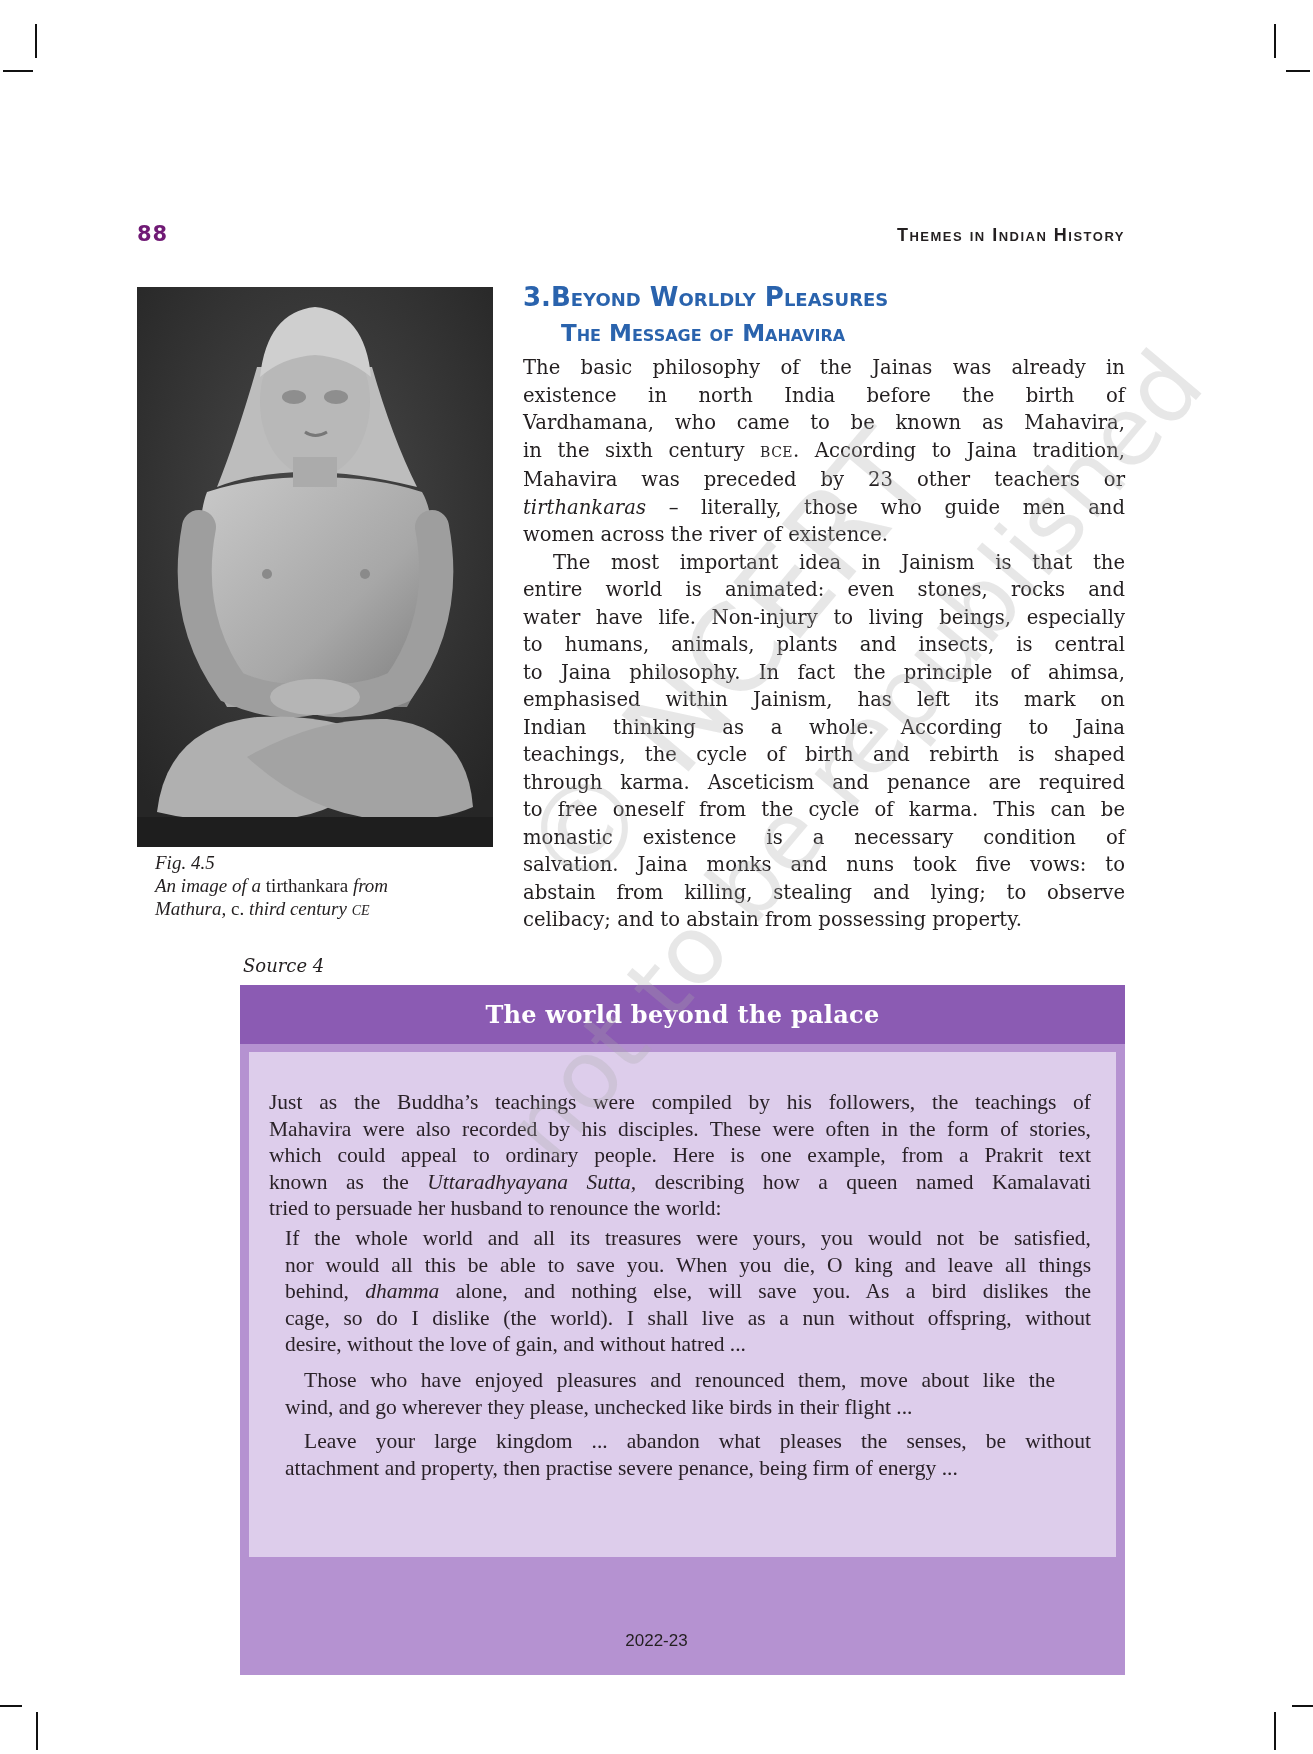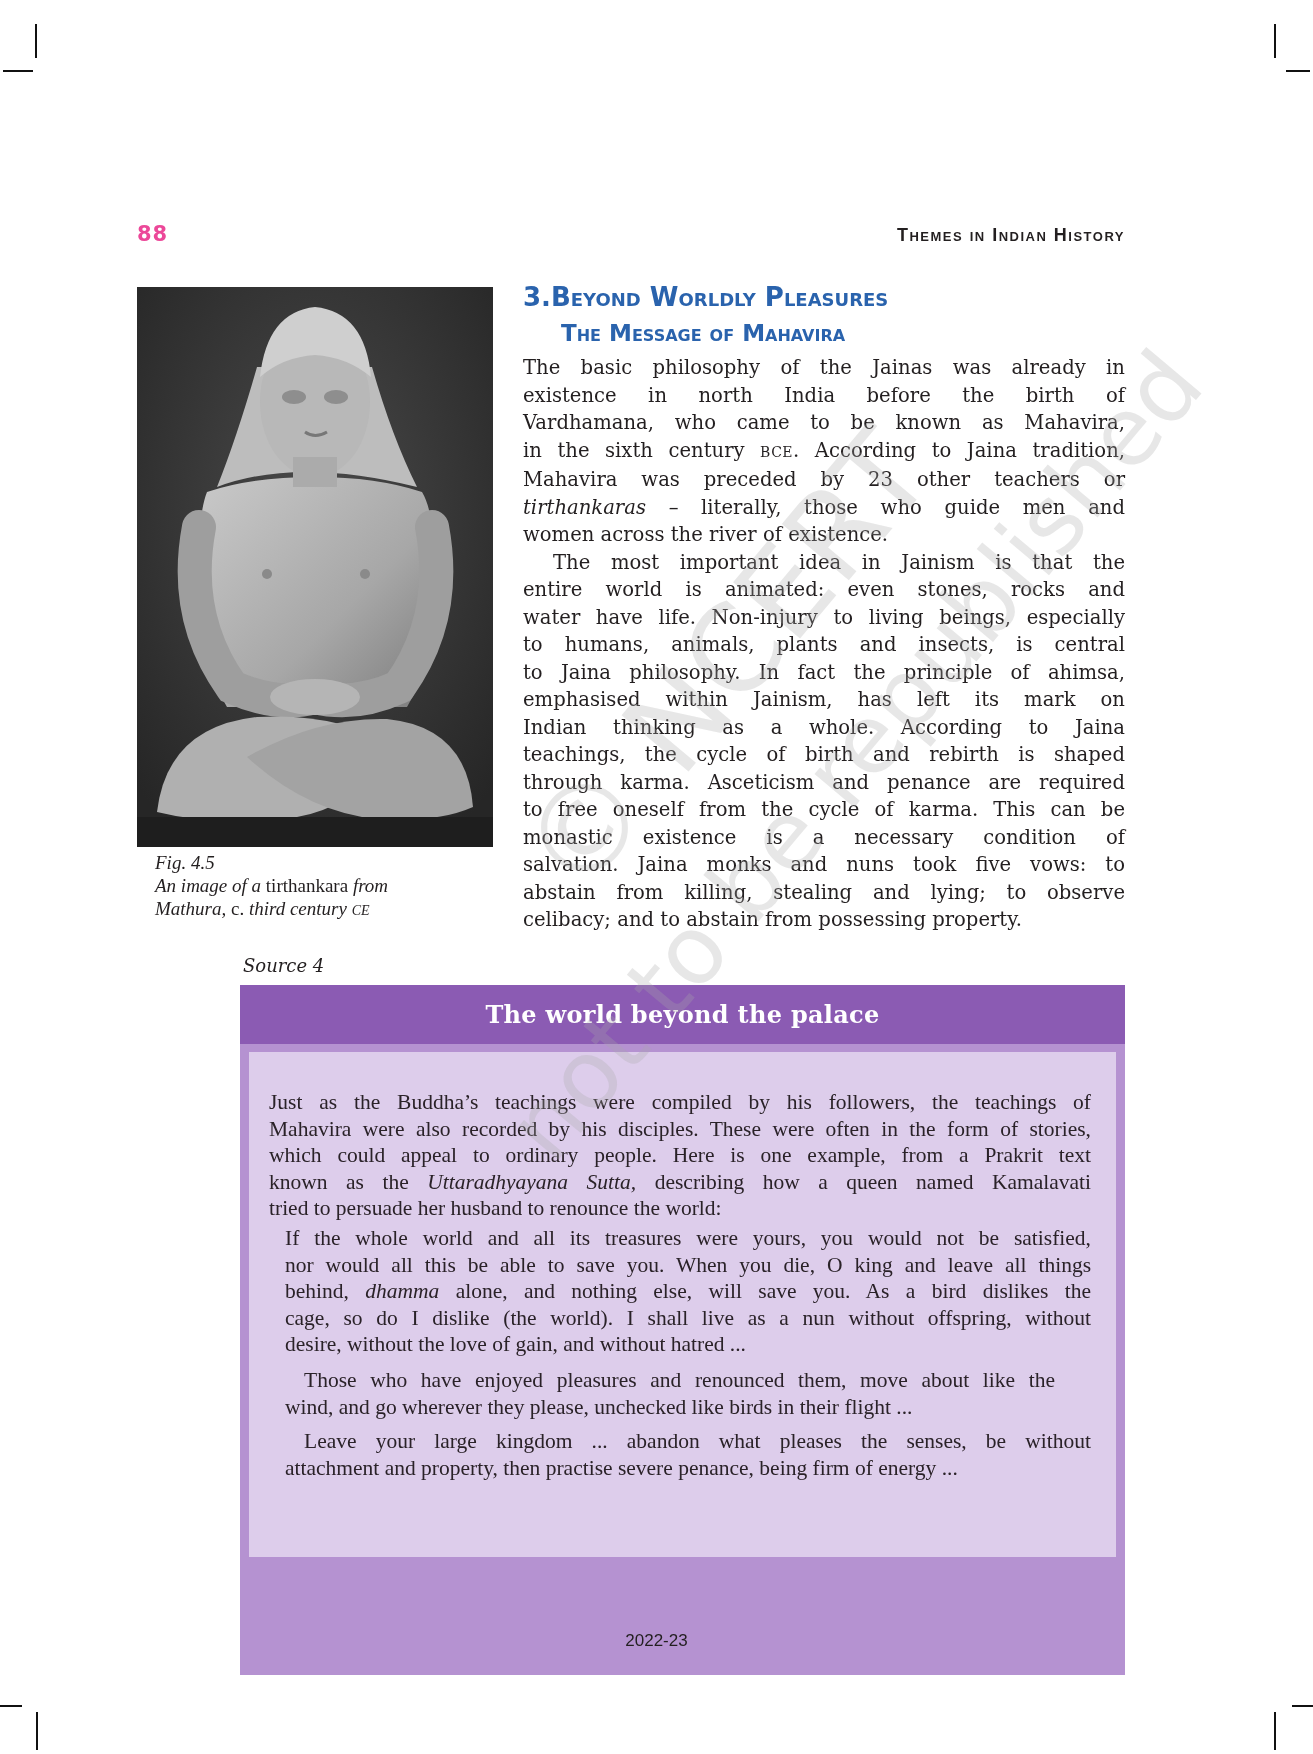--- a/index.html
+++ b/index.html
@@ -5,21 +5,21 @@
   html, body { margin:0; padding:0; }
   body { width:1313px; height:1754px; background:#ffffff; position:relative; overflow:hidden;
          font-family:"DejaVu Serif", serif; color:#231f20; }
   .abs { position:absolute; }
 
   
   .crop-v { position:absolute; width:2px; background:#111; }
   .crop-h { position:absolute; height:2px; background:#111; }
 
   
-  .page-num { left:137px; top:222px; font-family:"DejaVu Sans", sans-serif; font-weight:bold; font-size:21px; letter-spacing:1px; color:#ec4899; }
+  .page-num { left:137px; top:222px; font-family:"DejaVu Sans", sans-serif; font-weight:bold; font-size:21px; letter-spacing:1px; color:#701a75; }
   .running-title { right:188px; top:225px; font-family:"Liberation Sans", sans-serif; font-weight:bold; font-size:18px; letter-spacing:1.5px; color:#231f20; font-variant:small-caps; }
 
   
   .photo { left:137px; top:287px; width:356px; height:560px; background:#2b2b2b; overflow:hidden; }
   .photo svg { display:block; }
 
   .caption { left:137px; top:851px; width:350px; font-family:"Liberation Serif", serif; font-size:19px; line-height:23px; color:#231f20;margin-left:18px; }
   .caption .it { font-style:italic; }
   .caption .sc { font-size:14px; font-style:italic; }
 

